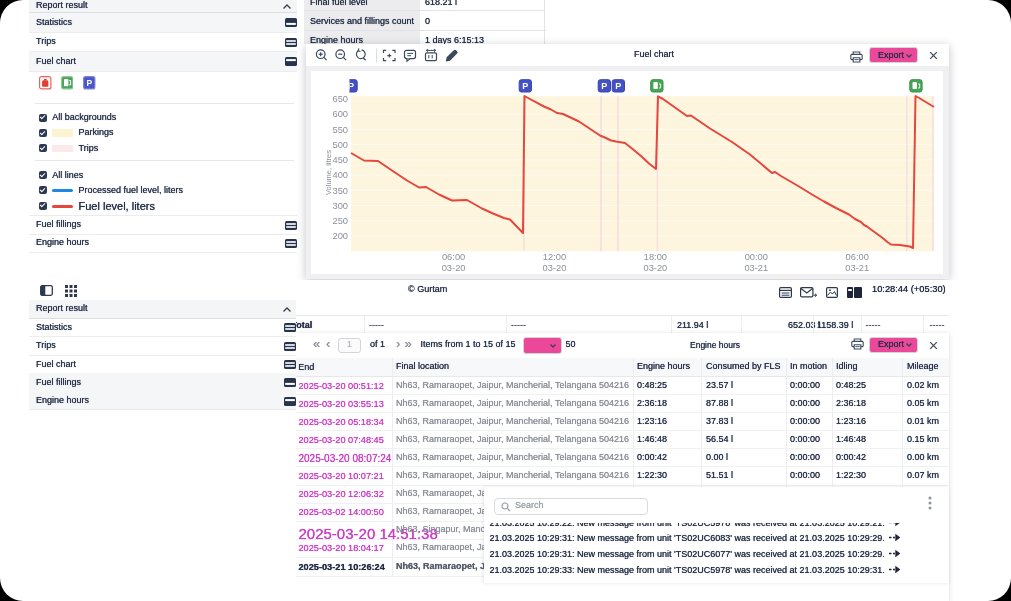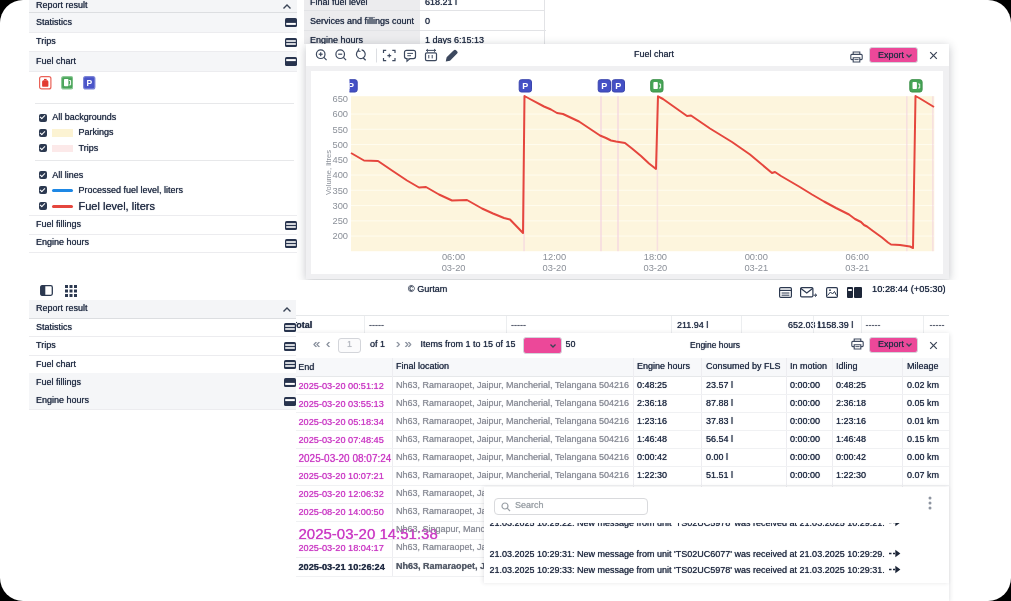--- a/index.html
+++ b/index.html
@@ -421,21 +421,21 @@
         <span class="txt" style="left:410px;top:3.5px;">51.51 l</span>
         <span class="txt" style="left:494px;top:3.5px;">0:00:00</span>
         <span class="txt" style="left:540px;top:3.5px;">1:22:30</span>
         <span class="txt" style="left:611px;top:3.5px;">0.07 km</span>
       </div>
   <div class="ehr" style="top:151.6px;">
         <span class="txt mag" style="left:2.5px;top:4.5px;font-size:9.2px;">2025-03-20 12:06:32</span>
         <span class="txt gray" style="left:100px;top:3.5px;">Nh63, Ramaraopet, Jaipur, Mancherial, Telangana 504216</span>
       </div>
   <div class="ehr" style="top:169.7px;">
-        <span class="txt mag" style="left:2.5px;top:4.5px;font-size:9.2px;">2025-08-20 14:00:50</span>
+        <span class="txt mag" style="left:2.5px;top:4.5px;font-size:9.2px;">2025-03-02 14:00:50</span>
         <span class="txt gray" style="left:100px;top:3.5px;">Nh63, Ramaraopet, Jaipur, Mancherial, Telangana 504216</span>
       </div>
   <div class="ehr" style="top:187.8px;">
         <span class="txt mag" style="left:2.5px;top:4.5px;font-size:15px;">2025-03-20 14:51:38</span>
         <span class="txt gray" style="left:100px;top:3.5px;">Nh63, Singapur, Mancherial, Telangana 504216</span>
       </div>
   <div class="ehr" style="top:205.9px;">
         <span class="txt mag" style="left:2.5px;top:4.5px;font-size:9.2px;">2025-03-20 18:04:17</span>
         <span class="txt gray" style="left:100px;top:3.5px;">Nh63, Ramaraopet, Jaipur, Mancherial, Telangana 504216</span>
       </div>
@@ -491,20 +491,24 @@
         </svg>
   </div>
 </div>
 
 <div class="a" id="msgs" style="left:484px;top:487px;width:464.5px;height:96px;background:#fff;box-shadow:-1px 0 4px rgba(40,45,60,.12);font-size:9px;">
   <span class="txt msgrow" style="left:5.5px;top:30.5px;">21.03.2025 10:29:22: New message from unit 'TS02UC5978' was received at 21.03.2025 10:29:21.<svg width="12" height="9" style="vertical-align:-1px;margin-left:4px;">
           <path d="M0 4.5h2.5 M4 4.5h2" stroke="#1d2638" stroke-width="1.7" fill="none"></path>
           <path d="M6.3 0.8 L11.4 4.5 L6.3 8.2 z" fill="#1d2638"></path>
         </svg></span>
   <div class="a" style="left:0;top:0;right:0;height:35.8px;background:#fff;"></div>
+  <span class="txt msgrow" style="left:5.5px;top:46.4px;">21.03.2025 10:29:31: New message from unit 'TS02UC6083' was received at 21.03.2025 10:29:29.<svg width="12" height="9" style="vertical-align:-1px;margin-left:4px;">
+          <path d="M0 4.5h2.5 M4 4.5h2" stroke="#1d2638" stroke-width="1.7" fill="none"></path>
+          <path d="M6.3 0.8 L11.4 4.5 L6.3 8.2 z" fill="#1d2638"></path>
+        </svg></span>
   <span class="txt msgrow" style="left:5.5px;top:62.3px;">21.03.2025 10:29:31: New message from unit 'TS02UC6077' was received at 21.03.2025 10:29:29.<svg width="12" height="9" style="vertical-align:-1px;margin-left:4px;">
           <path d="M0 4.5h2.5 M4 4.5h2" stroke="#1d2638" stroke-width="1.7" fill="none"></path>
           <path d="M6.3 0.8 L11.4 4.5 L6.3 8.2 z" fill="#1d2638"></path>
         </svg></span>
   <span class="txt msgrow" style="left:5.5px;top:78.1px;">21.03.2025 10:29:33: New message from unit 'TS02UC5978' was received at 21.03.2025 10:29:31.<svg width="12" height="9" style="vertical-align:-1px;margin-left:4px;">
           <path d="M0 4.5h2.5 M4 4.5h2" stroke="#1d2638" stroke-width="1.7" fill="none"></path>
           <path d="M6.3 0.8 L11.4 4.5 L6.3 8.2 z" fill="#1d2638"></path>
         </svg></span>
   <div class="a" style="left:10px;top:10.5px;width:152px;height:15px;border:1px solid #d9dadd;border-radius:4px;">
     <svg class="a" style="left:6px;top:3px;" width="10" height="10" viewBox="0 0 10 10" fill="none" stroke="#9aa0a6" stroke-width="1.2">

